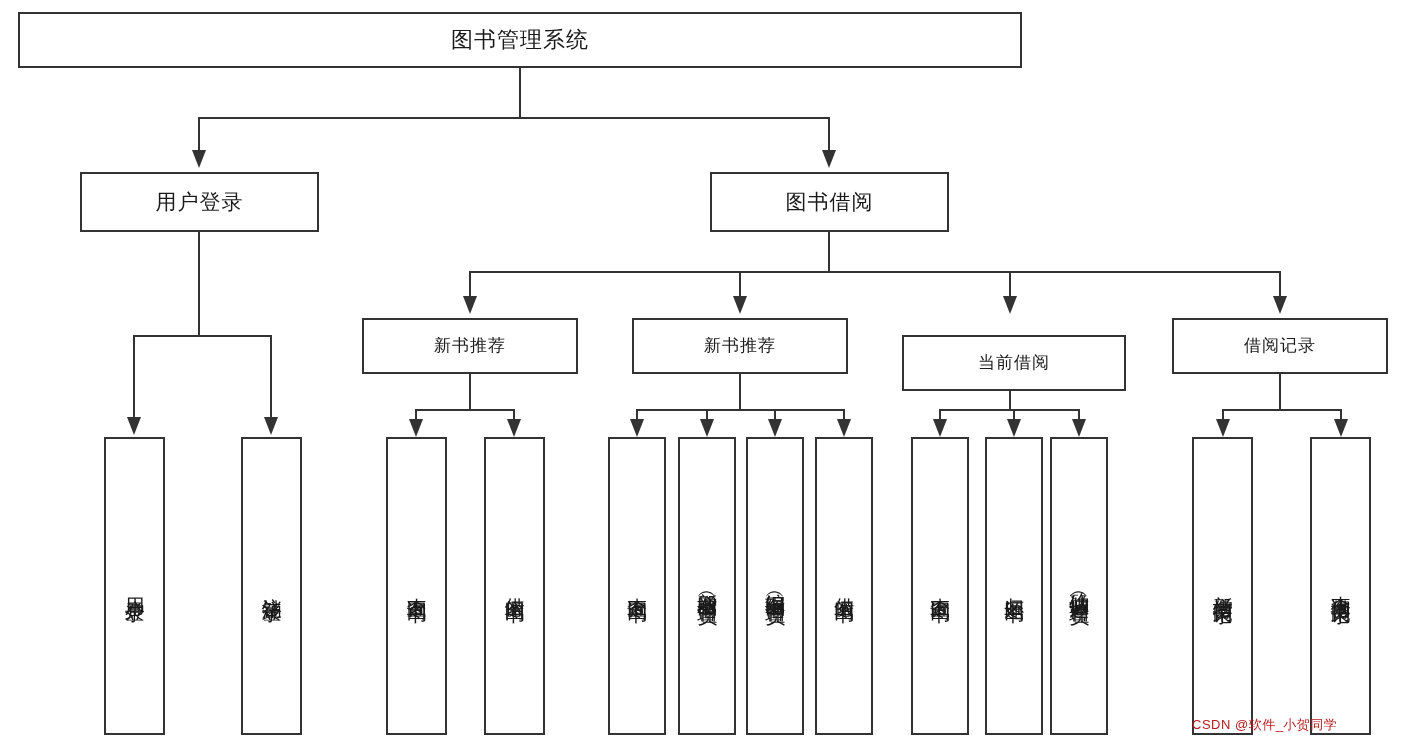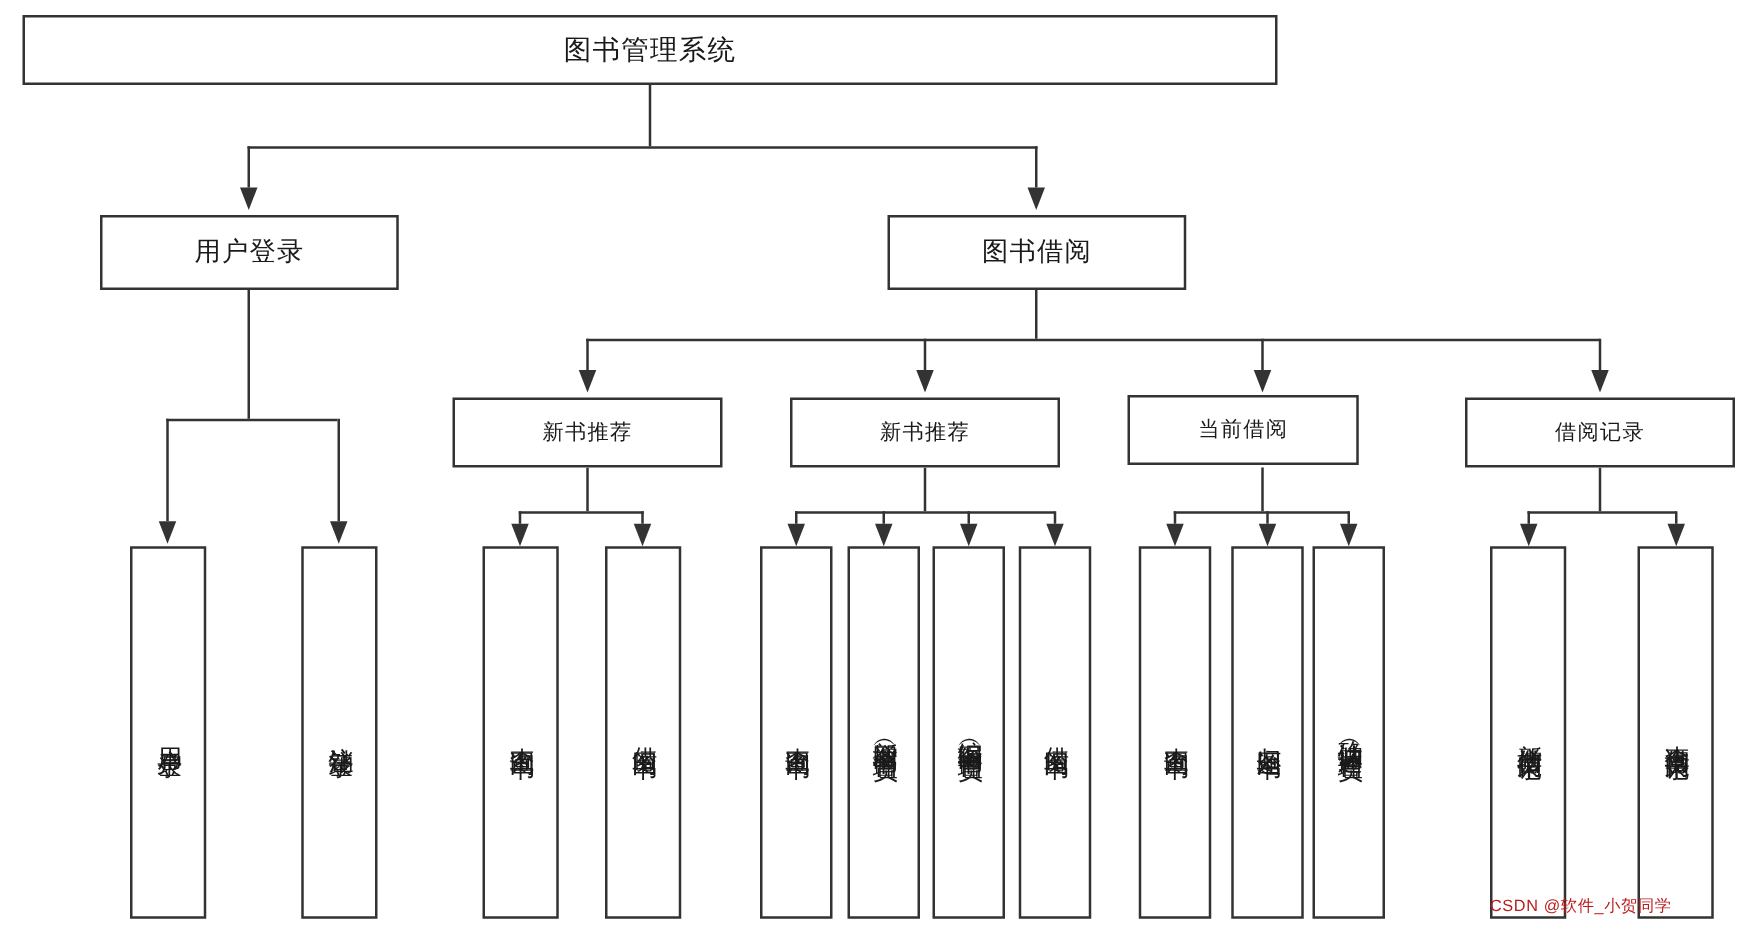--- a/index.html
+++ b/index.html
@@ -157,21 +157,21 @@
   <div class="node level2" style="left:710px; top:172px; width:239px; height:60px;">
     <span class="label">图书借阅</span>
   </div>
 
   <div class="node level3" style="left:362px; top:318px; width:216px; height:56px;">
     <span class="label">新书推荐</span>
   </div>
   <div class="node level3" style="left:632px; top:318px; width:216px; height:56px;">
     <span class="label">新书推荐</span>
   </div>
-  <div class="node level3" style="left:902px; top:316px; width:185px; height:56px;">
+  <div class="node level3" style="left:902px; top:335px; width:224px; height:56px;">
     <span class="label">当前借阅</span>
   </div>
   <div class="node level3" style="left:1172px; top:318px; width:216px; height:56px;">
     <span class="label">借阅记录</span>
   </div>
 
   <div class="node leaf" style="left:104px; top:437px; width:61px; height:298px;">
     <span class="label">用户登录</span>
   </div>
   <div class="node leaf" style="left:241px; top:437px; width:61px; height:298px;">

